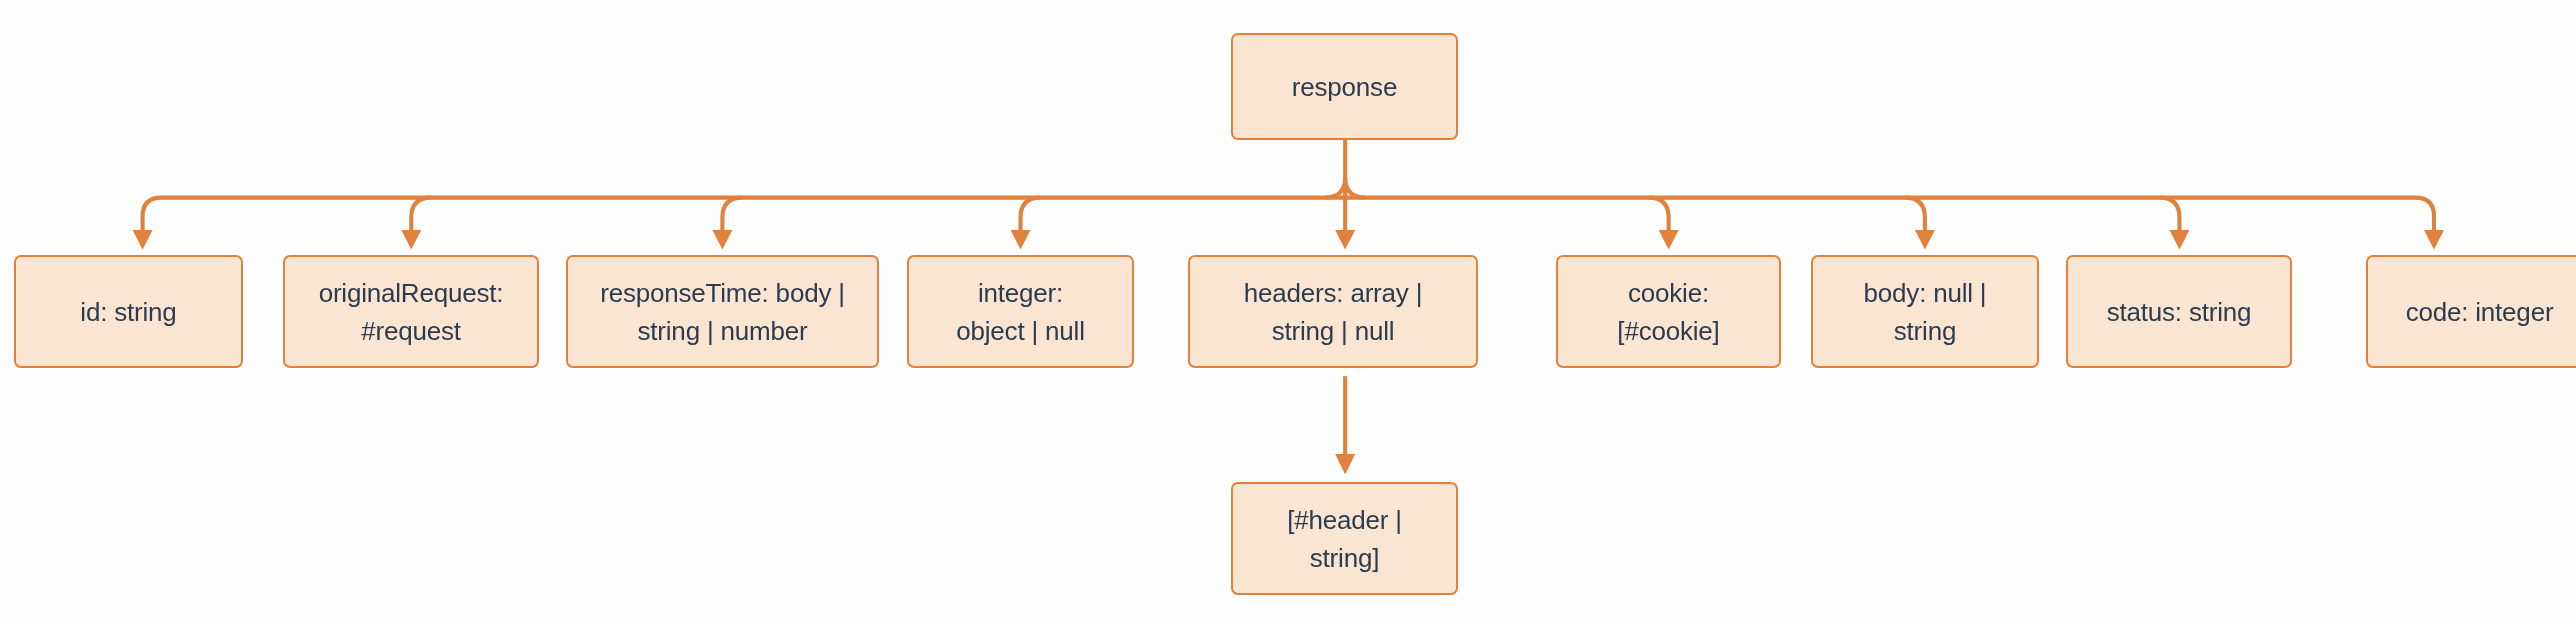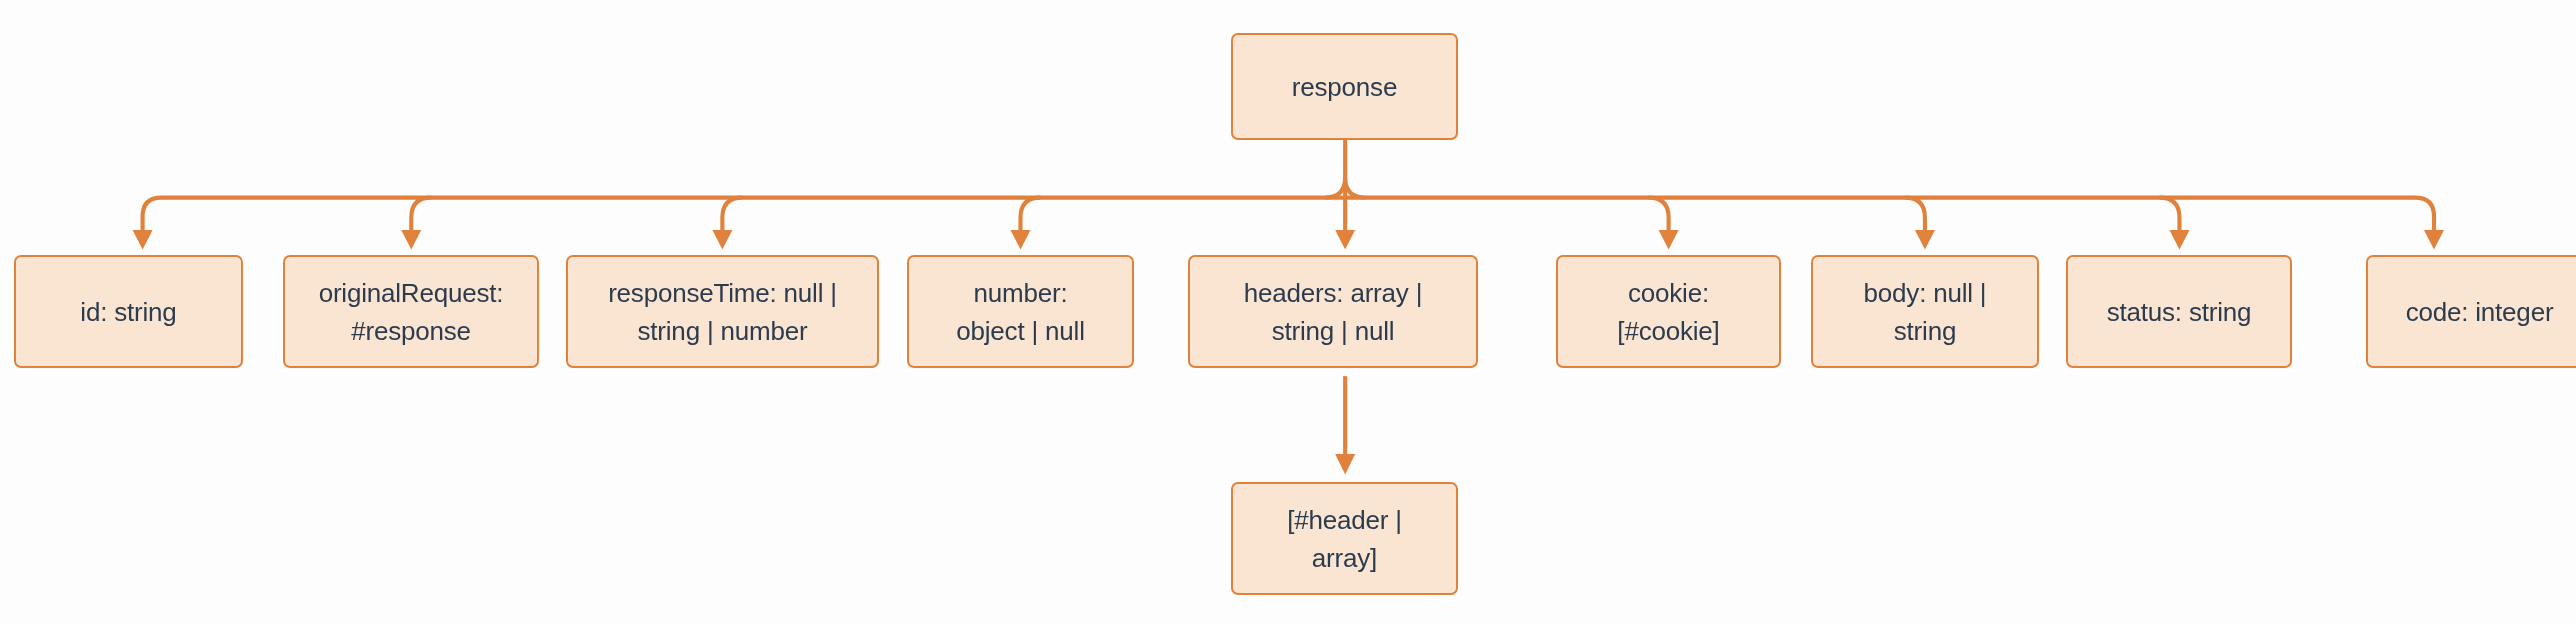--- a/index.html
+++ b/index.html
@@ -80,28 +80,28 @@
 
   <div class="node node-root">
     <span>response</span>
   </div>
 
   <div class="node row-node" style="left:14px;   width:229px;">
     <span>id: string</span>
   </div>
   <div class="node row-node" style="left:283px;  width:256px;">
     <span>originalRequest:
-#response</span>
+#request</span>
   </div>
   <div class="node row-node" style="left:566px;  width:313px;">
-    <span>responseTime: null |
+    <span>responseTime: body |
 string | number</span>
   </div>
   <div class="node row-node" style="left:907px; width:227px;">
-    <span>number:
+    <span>integer:
 object | null</span>
   </div>
   <div class="node row-node" style="left:1188px; width:290px;">
     <span>headers: array |
 string | null</span>
   </div>
   <div class="node row-node" style="left:1556px; width:225px;">
     <span>cookie:
 [#cookie]</span>
   </div>
@@ -111,17 +111,17 @@
   </div>
   <div class="node row-node" style="left:2066px; width:226px;">
     <span>status: string</span>
   </div>
   <div class="node row-node" style="left:2320px; width:227px;margin-left:46px;">
     <span>code: integer</span>
   </div>
 
   <div class="node node-child-bottom">
     <span>[#header |
-array]</span>
+string]</span>
   </div>
 
 </div>
 
 
 </body></html>

